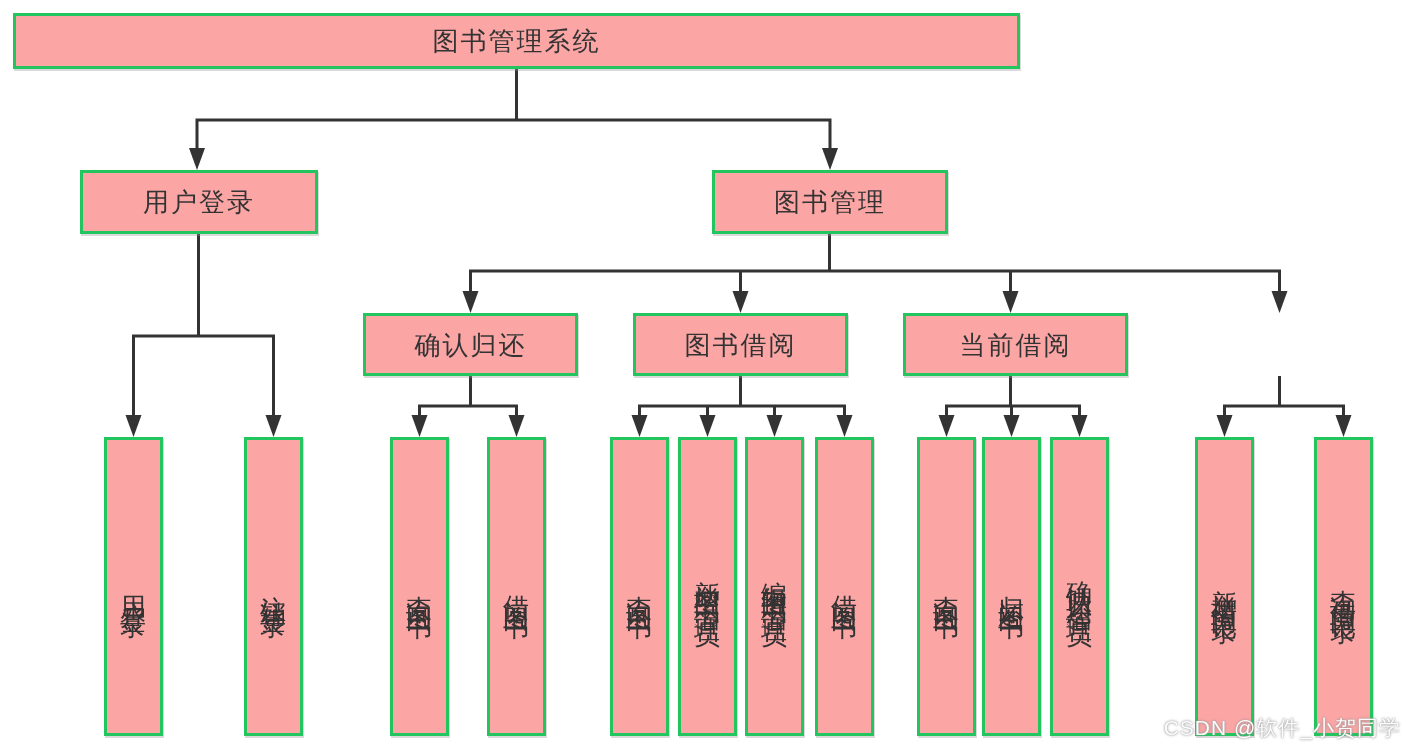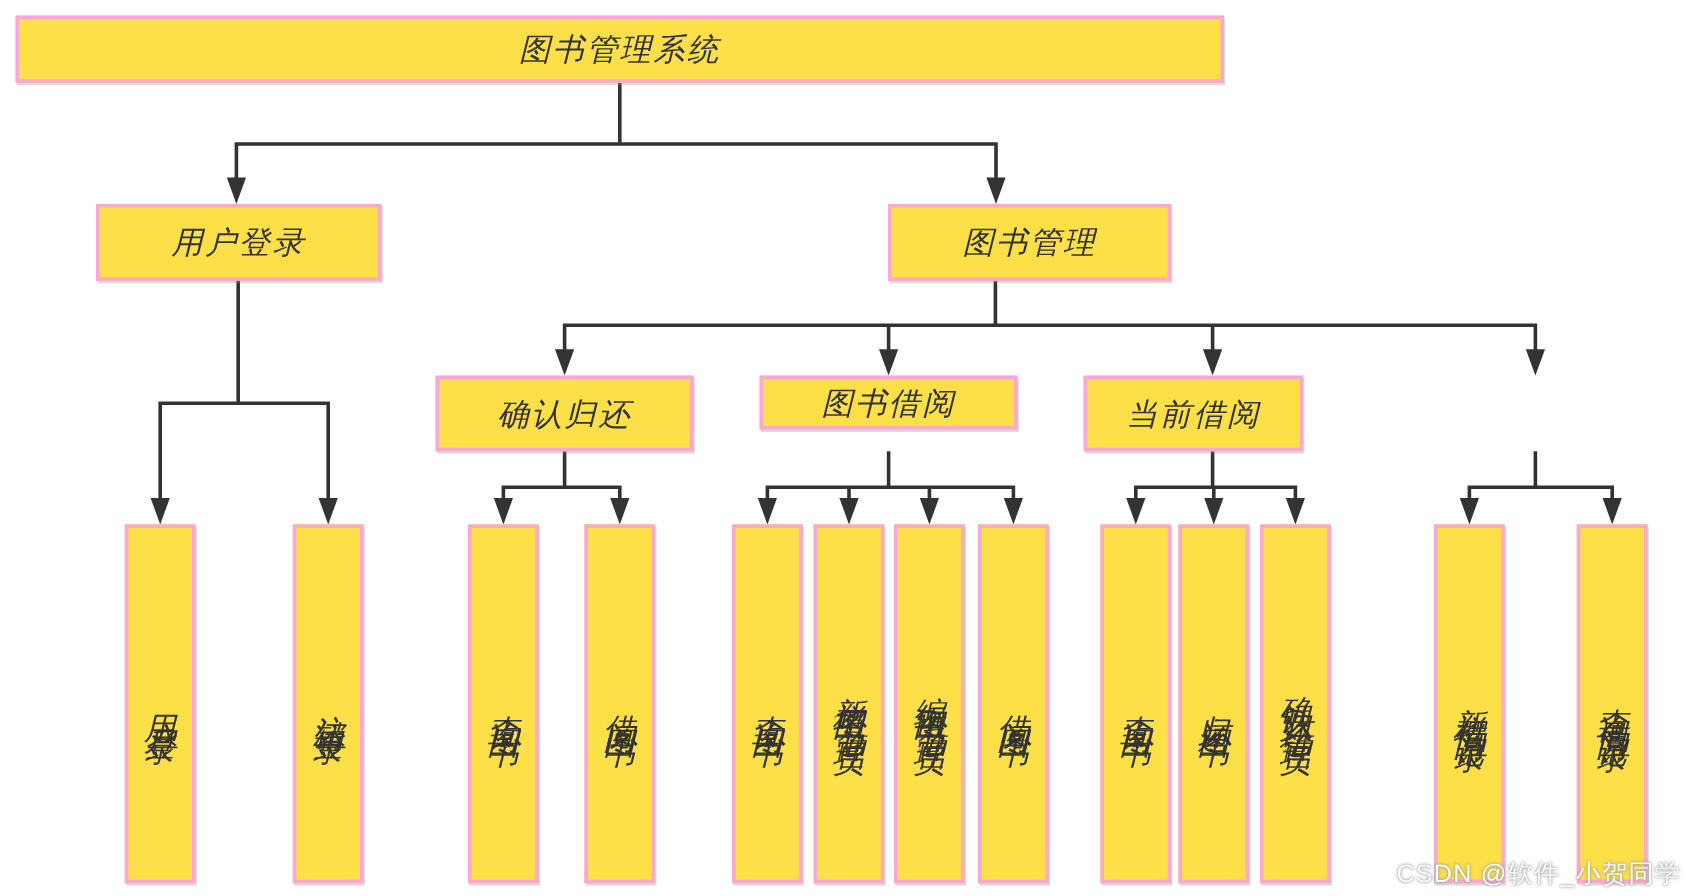--- a/index.html
+++ b/index.html
@@ -18,29 +18,28 @@
   .connectors {
     position: absolute;
     left: 0; top: 0;
     width: 1405px;
     height: 747px;
     pointer-events: none;
   }
   .box {
     position: absolute;
     box-sizing: border-box;
-    border: 3px solid #f9a8d4;
-    background: #fde047;
+    border: 3px solid #22c55e;
+    background: #fca5a5;
     color: #333333;
     display: flex;
     align-items: center;
     justify-content: center;
     text-align: center;
     box-shadow: 1px 2px 0 rgba(150,150,150,0.35);
-    font-style: italic;
   }
   .hlabel {
     font-size: 26px;
     letter-spacing: 2px;
     white-space: nowrap;
     line-height: 1;
   }
   .leaf {
     width: 59px;
     top: 437px;
@@ -134,31 +133,31 @@
     </g>
   </svg>
 
   <div class="box" style="left:13px; top:13px; width:1007px; height:56px;">
     <span class="hlabel">图书管理系统</span>
   </div>
 
   <div class="box" style="left:80px; top:170px; width:238px; height:64px;">
     <span class="hlabel">用户登录</span>
   </div>
-  <div class="box" style="left:712px; top:170px; width:236px; height:64px;margin-left:28px;">
+  <div class="box" style="left:712px; top:170px; width:236px; height:64px;">
     <span class="hlabel">图书管理</span>
   </div>
 
   <div class="box" style="left:363px; top:313px; width:215px; height:63px;">
     <span class="hlabel">确认归还</span>
   </div>
-  <div class="box" style="left:633px; top:313px; width:215px; height:45px;text-align:center;">
+  <div class="box" style="left:633px; top:313px; width:215px; height:63px;text-align:center;">
     <span class="hlabel">图书借阅</span>
   </div>
-  <div class="box" style="left:903px; top:313px; width:183px; height:63px;">
+  <div class="box" style="left:903px; top:313px; width:225px; height:63px;">
     <span class="hlabel">当前借阅</span>
   </div>
 
   <div class="box leaf" style="left:104px;">
     <span class="vlabel">用户登录</span>
   </div>
   <div class="box leaf" style="left:244px;">
     <span class="vlabel">注销登录</span>
   </div>
 

